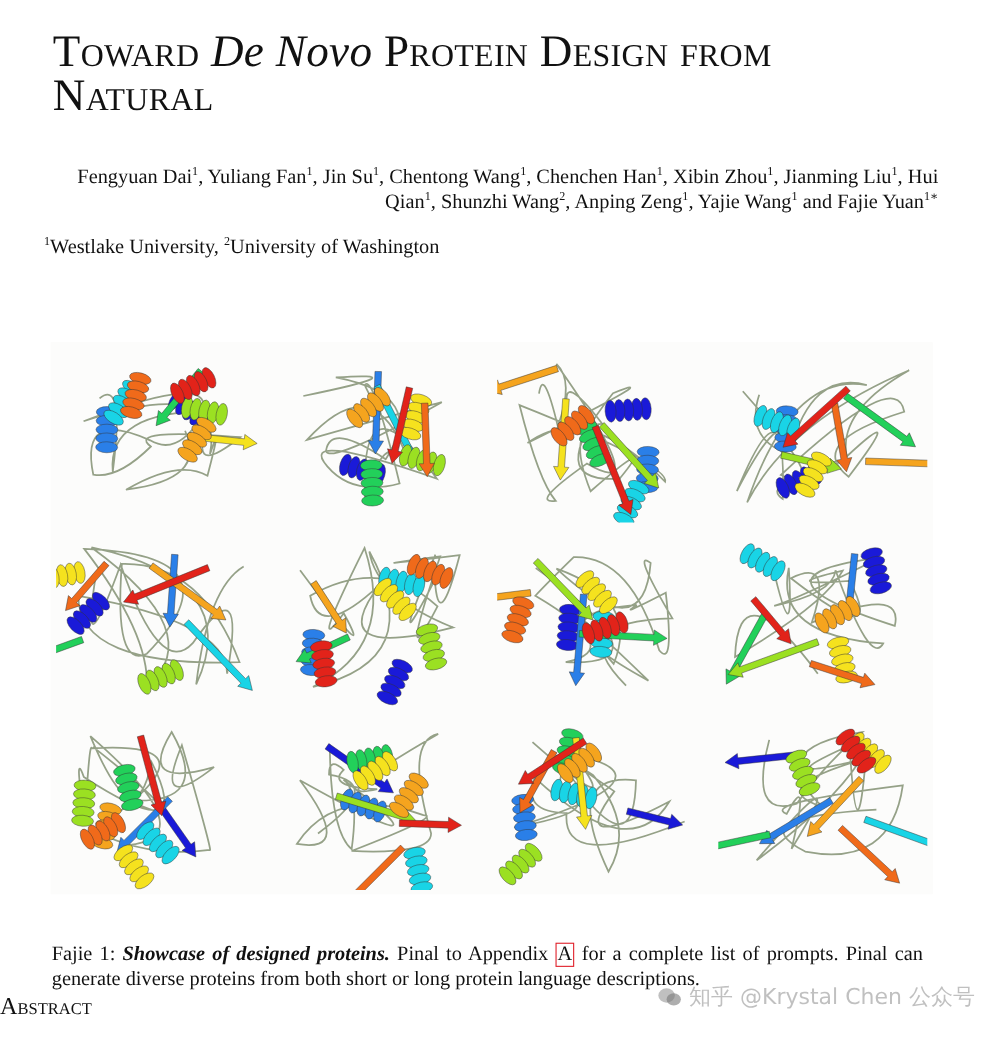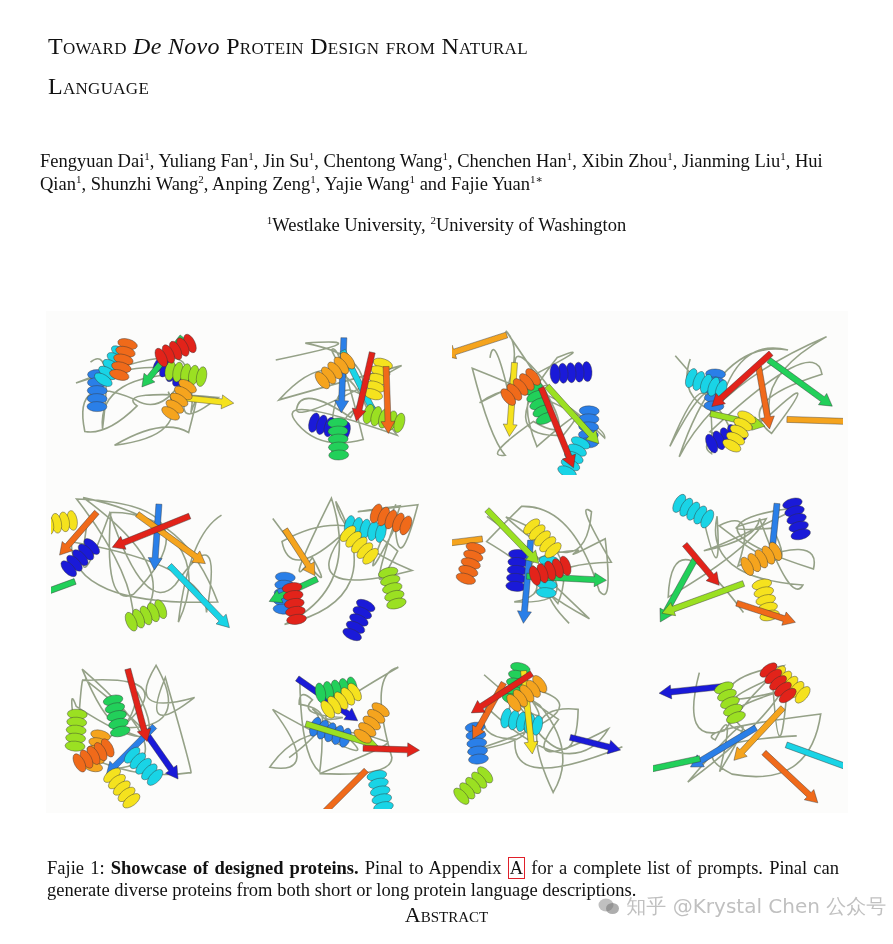--- a/index.html
+++ b/index.html
@@ -1,48 +1,47 @@
 <!DOCTYPE html>
 <html><head>
 <meta charset="utf-8">
 <style>
   html, body { margin: 0; padding: 0; background: #ffffff; }
   body { width: 893px; height: 944px; position: relative; overflow: hidden;
          font-family: "Liberation Serif", "DejaVu Serif", serif; color: #111; }
   .title { position: absolute; left: 48px; top: 26px; width: 800px; margin: 0;
-           font-size: 24px; font-weight: normal; line-height: 40px; letter-spacing: 0.3px; }
+           font-size: 41px; font-weight: normal; line-height: 40px; letter-spacing: 0.3px; }
   .sc { font-variant: small-caps; }
   .title .it { font-style: italic; }
-  .authors { position: absolute; left: 40px; top: 150px; width: 813px; text-align: left;
+  .authors { position: absolute; left: 40px; top: 150px; width: 813px; text-align: right;
              font-size: 18.5px; line-height: 23px; }
   .authors sup, .affil sup { font-size: 11px; line-height: 0; }
-  .affil { position: absolute; left: 40px; top: 214px; width: 813px; text-align: center;
+  .affil { position: absolute; left: 40px; top: 214px; width: 813px; text-align: left;
            font-size: 18.5px; line-height: 23px; }
   .figure { position: absolute; left: 46px; top: 311px; width: 802px; height: 502px;
             background: #fcfcfb; }
   .grid { position: absolute; inset: 0; display: grid;
           grid-template-columns: repeat(4, 1fr); grid-template-rows: repeat(3, 1fr); }
   .cell { position: relative; display: flex; align-items: center; justify-content: center; }
   .cell svg { width: 190px; height: 160px; }
   .caption { position: absolute; left: 47px; top: 838px; width: 792px;
              font-size: 18.5px; line-height: 22px; text-align: justify; text-align-last: left; }
-  .caption b { font-weight: bold; }
+  .caption b { font-weight: bold; font-style: italic; }
   .appx { border: 1.5px solid #e0202a; padding: 0 1px; color: #111; text-decoration: none; }
-  .abstract { position: absolute; left: 0; top: 902px; width: 893px; text-align: center;
+  .abstract { position: absolute; left: 0; top: 902px; width: 893px; 
               font-size: 22px; }
   .watermark { position: absolute; left: 598px; top: 893px; font-family: "DejaVu Sans", sans-serif;
                font-size: 20px; color: rgba(140,140,140,0.55); white-space: nowrap; }
   .wm-icon { display: inline-block; width: 22px; height: 18px; vertical-align: -2px; }
 </style>
 </head>
 <body>
 
 <h1 class="title">
   <span class="sc">Toward </span><span class="it">De Novo</span><span class="sc"> Protein Design from Natural</span><br>
-  <span class="sc">Language</span>
 </h1>
 
 <div class="authors" id="authors"><span>Fengyuan Dai</span><sup>1</sup>, <span>Yuliang Fan</span><sup>1</sup>, <span>Jin Su</span><sup>1</sup>, <span>Chentong Wang</span><sup>1</sup>, <span>Chenchen Han</span><sup>1</sup>, <span>Xibin Zhou</span><sup>1</sup>, <span>Jianming Liu</span><sup>1</sup>, <span>Hui Qian</span><sup>1</sup>, <span>Shunzhi Wang</span><sup>2</sup>, <span>Anping Zeng</span><sup>1</sup>, <span>Yajie Wang</span><sup>1</sup> and <span>Fajie Yuan</span><sup>1∗</sup></div>
 
 <div class="affil">
   <sup>1</sup><span>Westlake University, </span><sup>2</sup><span>University of Washington</span>
 </div>
 
 <div class="figure">
   <div class="grid" id="grid">

